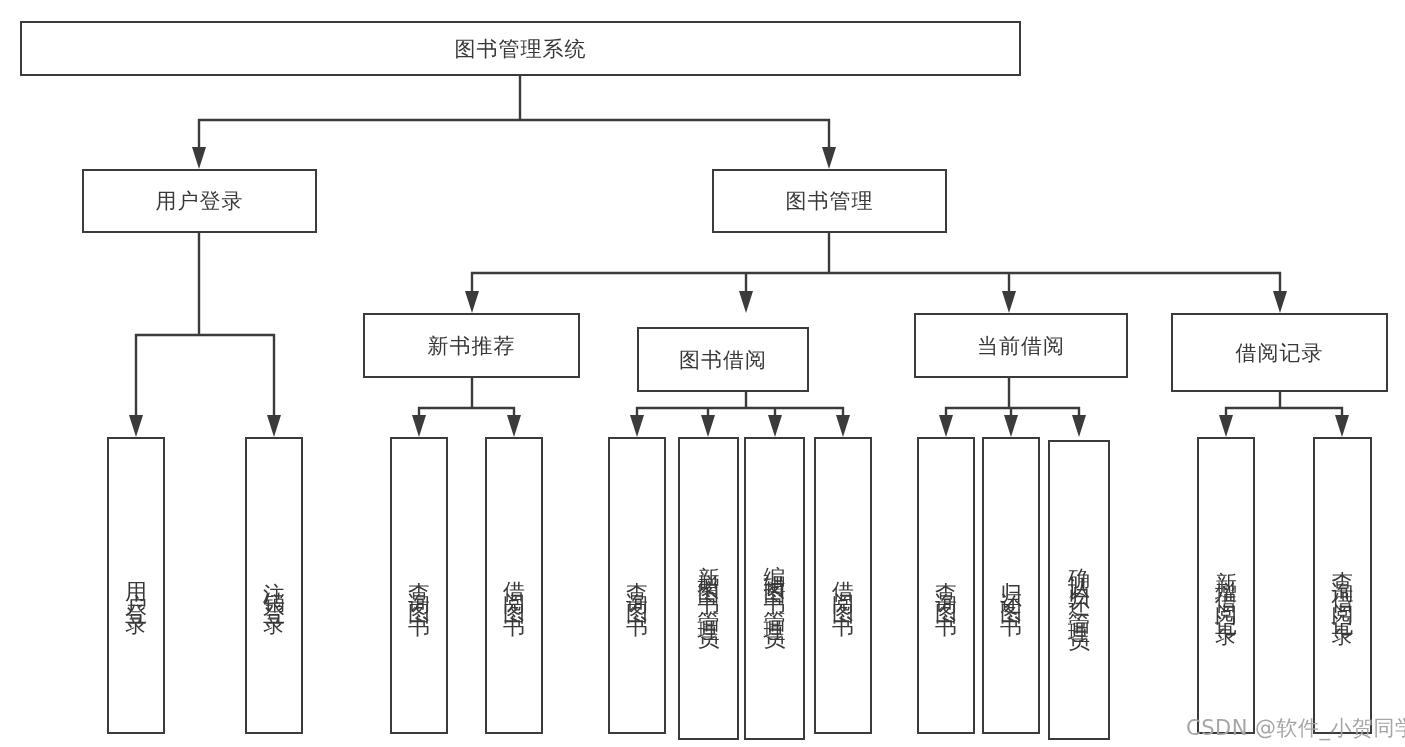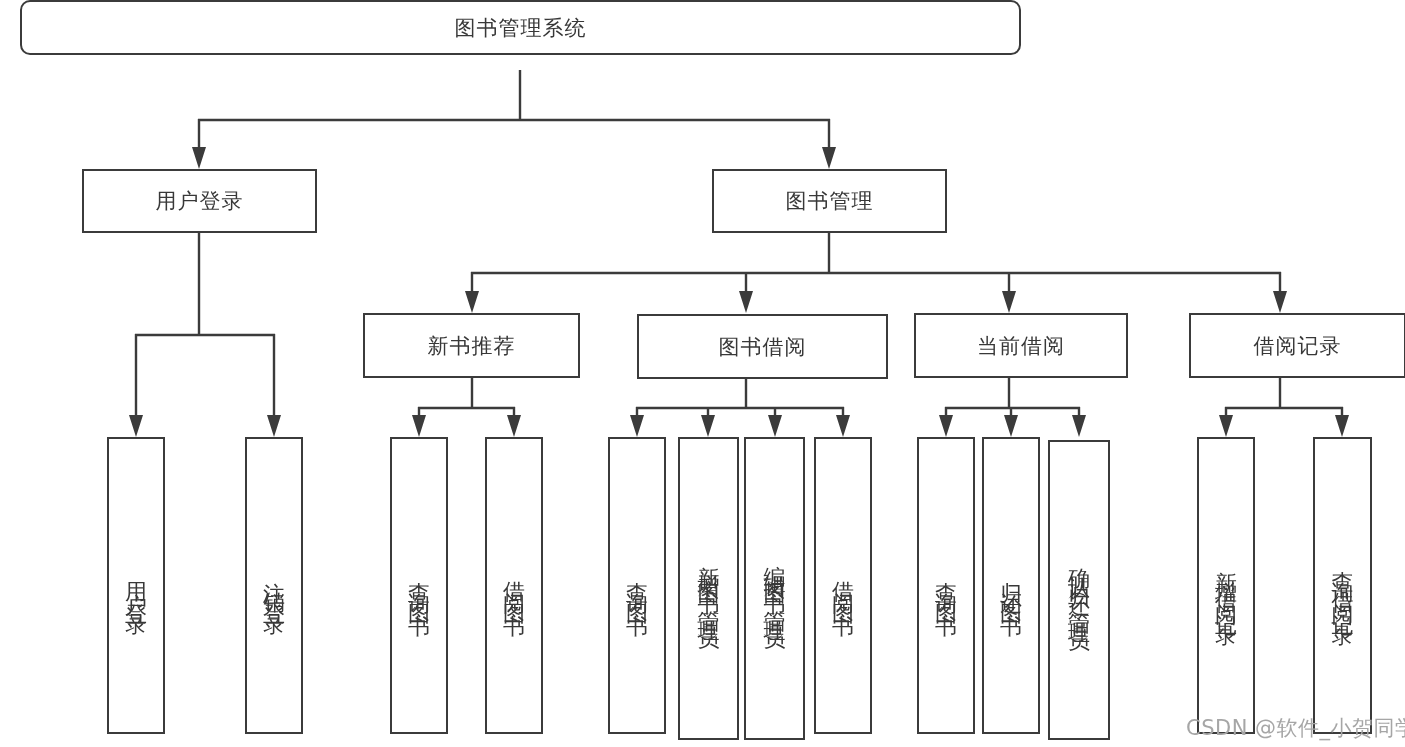--- a/index.html
+++ b/index.html
@@ -85,41 +85,41 @@
              M1002 291 L1016 291 L1009 313 Z  M1273 291 L1287 291 L1280 313 Z
              M129 415 L143 415 L136 437 Z  M267 415 L281 415 L274 437 Z
              M412 415 L426 415 L419 437 Z  M507 415 L521 415 L514 437 Z
              M630 415 L644 415 L637 437 Z  M701 415 L715 415 L708 437 Z
              M768 415 L782 415 L775 437 Z  M836 415 L850 415 L843 437 Z
              M939 415 L953 415 L946 437 Z  M1004 415 L1018 415 L1011 437 Z
              M1072 415 L1086 415 L1079 437 Z
              M1219 415 L1233 415 L1226 437 Z  M1335 415 L1349 415 L1342 437 Z"></path>
   </svg>
 
-  <div class="node h-node" style="left:20px; top:0; width:1001px; height:55px;border-radius:10px;">
+  <div class="node h-node" style="left:20px; top:21px; width:1001px; height:55px;">
     <span>图书管理系统</span>
   </div>
 
   <div class="node h-node" style="left:82px; top:169px; width:235px; height:64px;">
     <span>用户登录</span>
   </div>
   <div class="node h-node" style="left:363px; top:313px; width:217px; height:65px;">
     <span>新书推荐</span>
   </div>
 
   <div class="node h-node" style="left:712px; top:169px; width:235px; height:64px;">
     <span>图书管理</span>
   </div>
-  <div class="node h-node" style="left:637px; top:314px; width:251px; height:65px;align-items:center;">
+  <div class="node h-node" style="left:637px; top:327px; width:172px; height:65px;align-items:center;">
     <span>图书借阅</span>
   </div>
   <div class="node h-node" style="left:902px; top:313px; width:214px; height:65px;margin-left:12px;">
     <span>当前借阅</span>
   </div>
-  <div class="node h-node" style="left:1171px; top:313px; width:217px; height:65px;margin-left:18px;">
+  <div class="node h-node" style="left:1171px; top:313px; width:217px; height:79px;">
     <span>借阅记录</span>
   </div>
 
   <div class="node v-node" style="left:107px; top:437px; width:58px; height:297px;">
     <span>用户登录</span>
   </div>
   <div class="node v-node" style="left:245px; top:437px; width:58px; height:297px;">
     <span>注销登录</span>
   </div>
 

